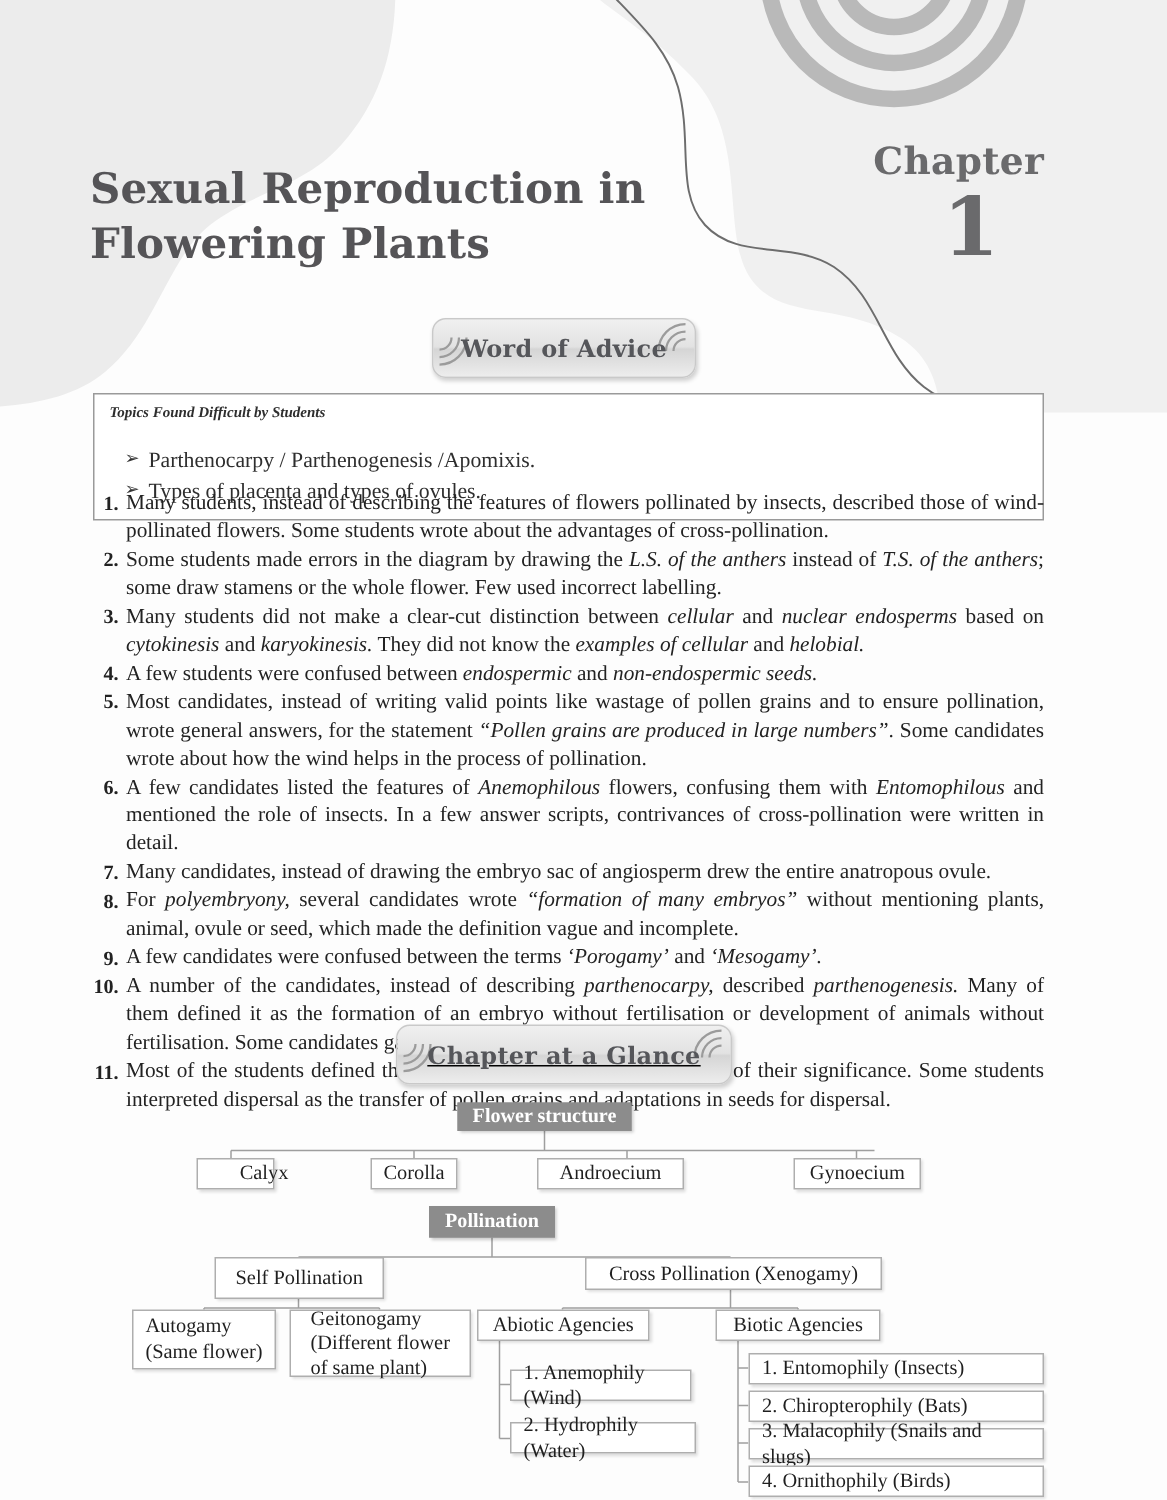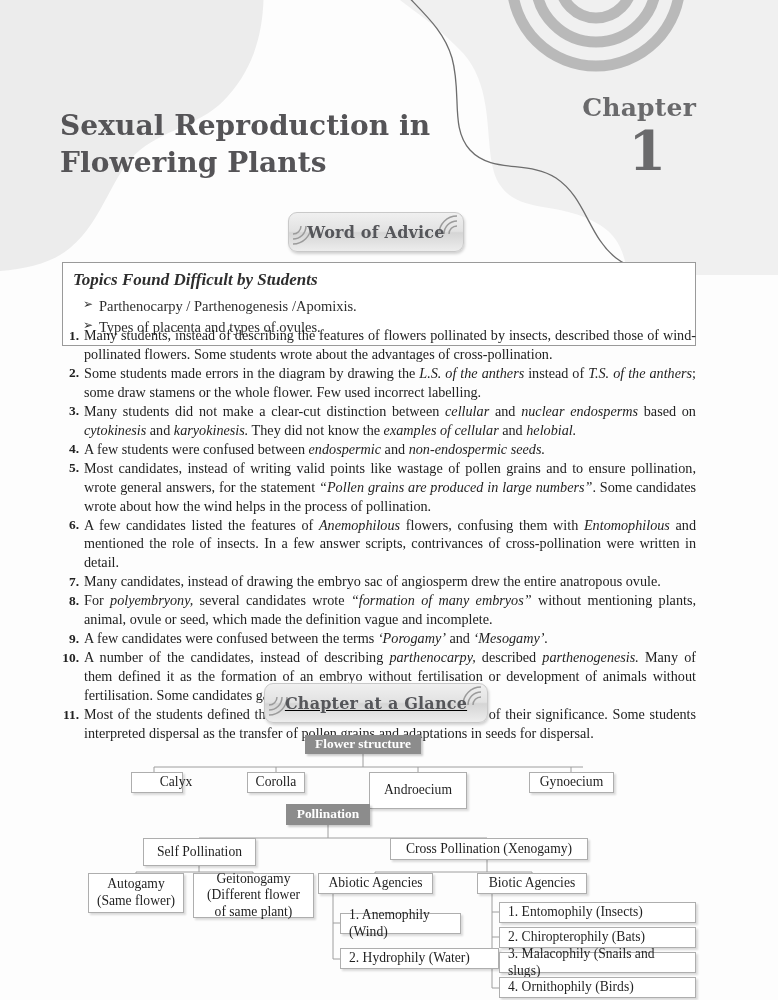--- a/index.html
+++ b/index.html
@@ -108,23 +108,23 @@
     top: 262px;
     width: 634px;
     padding: 7px 10px 8px 10px;
     border: 1px solid #9a9a9a;
     background: #ffffff;
   }
   .topics-heading {
     font-family: "Liberation Serif", serif;
     font-style: italic;
     font-weight: bold;
-    font-size: 17px;
+    font-size: 10px;
     color: #2e2e2e;
-    margin-bottom: 6px;
+    margin-bottom: 16px;
   }
   .topics-list { list-style: none; }
   .topics-list li {
     font-size: 14.5px;
     color: #2e2e2e;
     line-height: 1.42;
     padding-left: 26px;
     position: relative;
   }
   .topics-list li .arrow {
@@ -181,21 +181,20 @@
     position: absolute;
     border: 1px solid #aeaeae;
     background: #ffffff;
     box-shadow: 1.5px 1.5px 2px rgba(0,0,0,0.14);
     font-family: "Liberation Serif", serif;
     font-size: 13.6px;
     color: #1f1f1f;
     display: flex;
     align-items: center;
     justify-content: center;
-    text-align: center;
     line-height: 1.22;
     padding: 2px 6px;
     z-index: 2;
   }
   .node.dark {
     background: #8c8c8c;
     border: 1px solid #8c8c8c;
     color: #ffffff;
     font-weight: bold;
     font-size: 13.4px;
@@ -388,39 +387,39 @@
         <path d="M492,207 H499"></path>
         <path d="M492,232 H499"></path>
         <path d="M492,258 H499"></path>
       </g>
     </svg>
 
     <div class="node dark" style="left:305px; top:5px; width:116px; height:19px;">Flower structure</div>
 
     <div class="node" style="left:131px; top:42px; width:47px; height:21px;padding-left:44px;">Calyx</div>
     <div class="node" style="left:247px; top:42px; width:58px; height:21px;">Corolla</div>
-    <div class="node" style="left:369px; top:42px; width:98px; height:37px;">Androecium</div>
+    <div class="node" style="left:358px; top:42px; width:98px; height:21px;">Androecium</div>
     <div class="node" style="left:529px; top:42px; width:85px; height:21px;">Gynoecium</div>
 
     <div class="node dark" style="left:286px; top:74px; width:84px; height:21px;">Pollination</div>
 
     <div class="node" style="left:143px; top:108px; width:113px; height:28px;">Self Pollination</div>
     <div class="node" style="left:390px; top:108px; width:198px; height:22px;">Cross Pollination (Xenogamy)</div>
 
     <div class="node" style="left:88px; top:143px; width:96px; height:40px; white-space:pre-line;">Autogamy
 (Same flower)</div>
     <div class="node" style="left:193px; top:143px; width:121px; height:45px; white-space:pre-line;">Geitonogamy
 (Different flower
 of same plant)</div>
 
     <div class="node" style="left:318px; top:143px; width:115px; height:21px;">Abiotic Agencies</div>
     <div class="node" style="left:477px; top:143px; width:110px; height:21px;">Biotic Agencies</div>
 
     <div class="node left-align" style="left:340px; top:183px; width:121px; height:21px;">1. Anemophily (Wind)</div>
-    <div class="node left-align" style="left:340px; top:218px; width:159px; height:21px;">2. Hydrophily (Water)</div>
+    <div class="node left-align" style="left:340px; top:218px; width:124px; height:21px;">2. Hydrophily (Water)</div>
 
     <div class="node left-align" style="left:499px; top:172px; width:197px; height:21px;">1. Entomophily (Insects)</div>
     <div class="node left-align" style="left:499px; top:197px; width:197px; height:21px;">2. Chiropterophily (Bats)</div>
     <div class="node left-align" style="left:499px; top:222px; width:197px; height:21px;">3. Malacophily (Snails and slugs)</div>
     <div class="node left-align" style="left:499px; top:247px; width:197px; height:21px;">4. Ornithophily (Birds)</div>
 
   </div>
 </div>
 
 </body></html>

